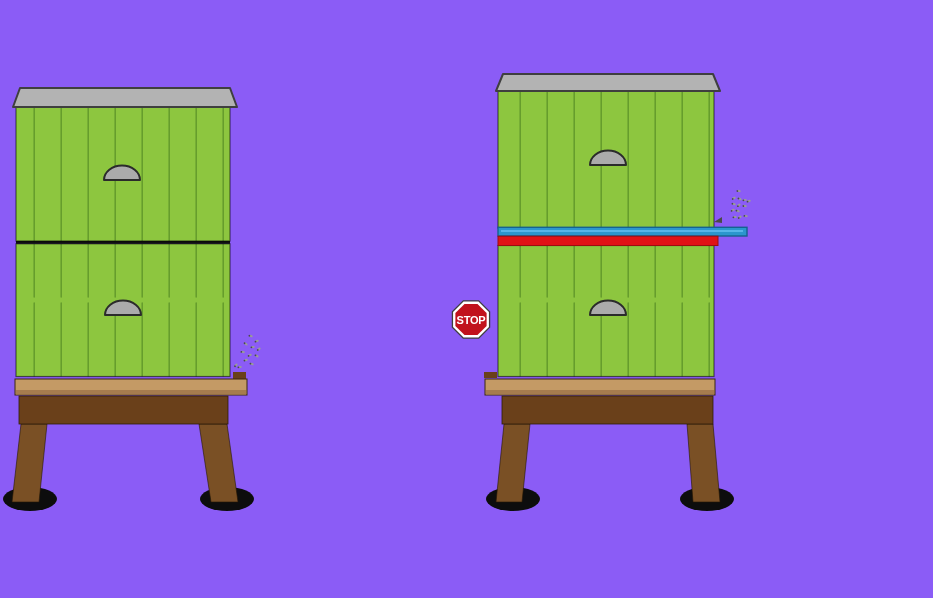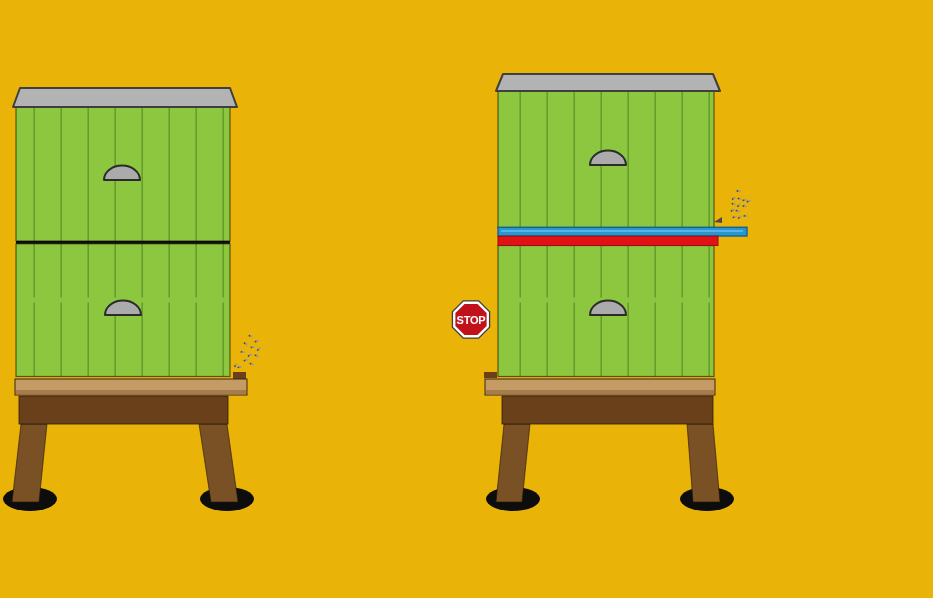--- a/index.html
+++ b/index.html
@@ -5,21 +5,21 @@
   html, body {
     margin: 0;
     padding: 0;
     background: #000000;
     font-family: "Liberation Sans", sans-serif;
   }
   .stage {
     position: relative;
     width: 933px;
     height: 598px;
-    background: #eab308;
+    background: #8b5cf6;
     overflow: hidden;
   }
   .stage svg { display: block; }
   text.stop-label {
     font-family: "Liberation Sans", sans-serif;
     font-weight: bold;
     font-size: 11px;
     letter-spacing: -0.2px;
   }
 </style>

